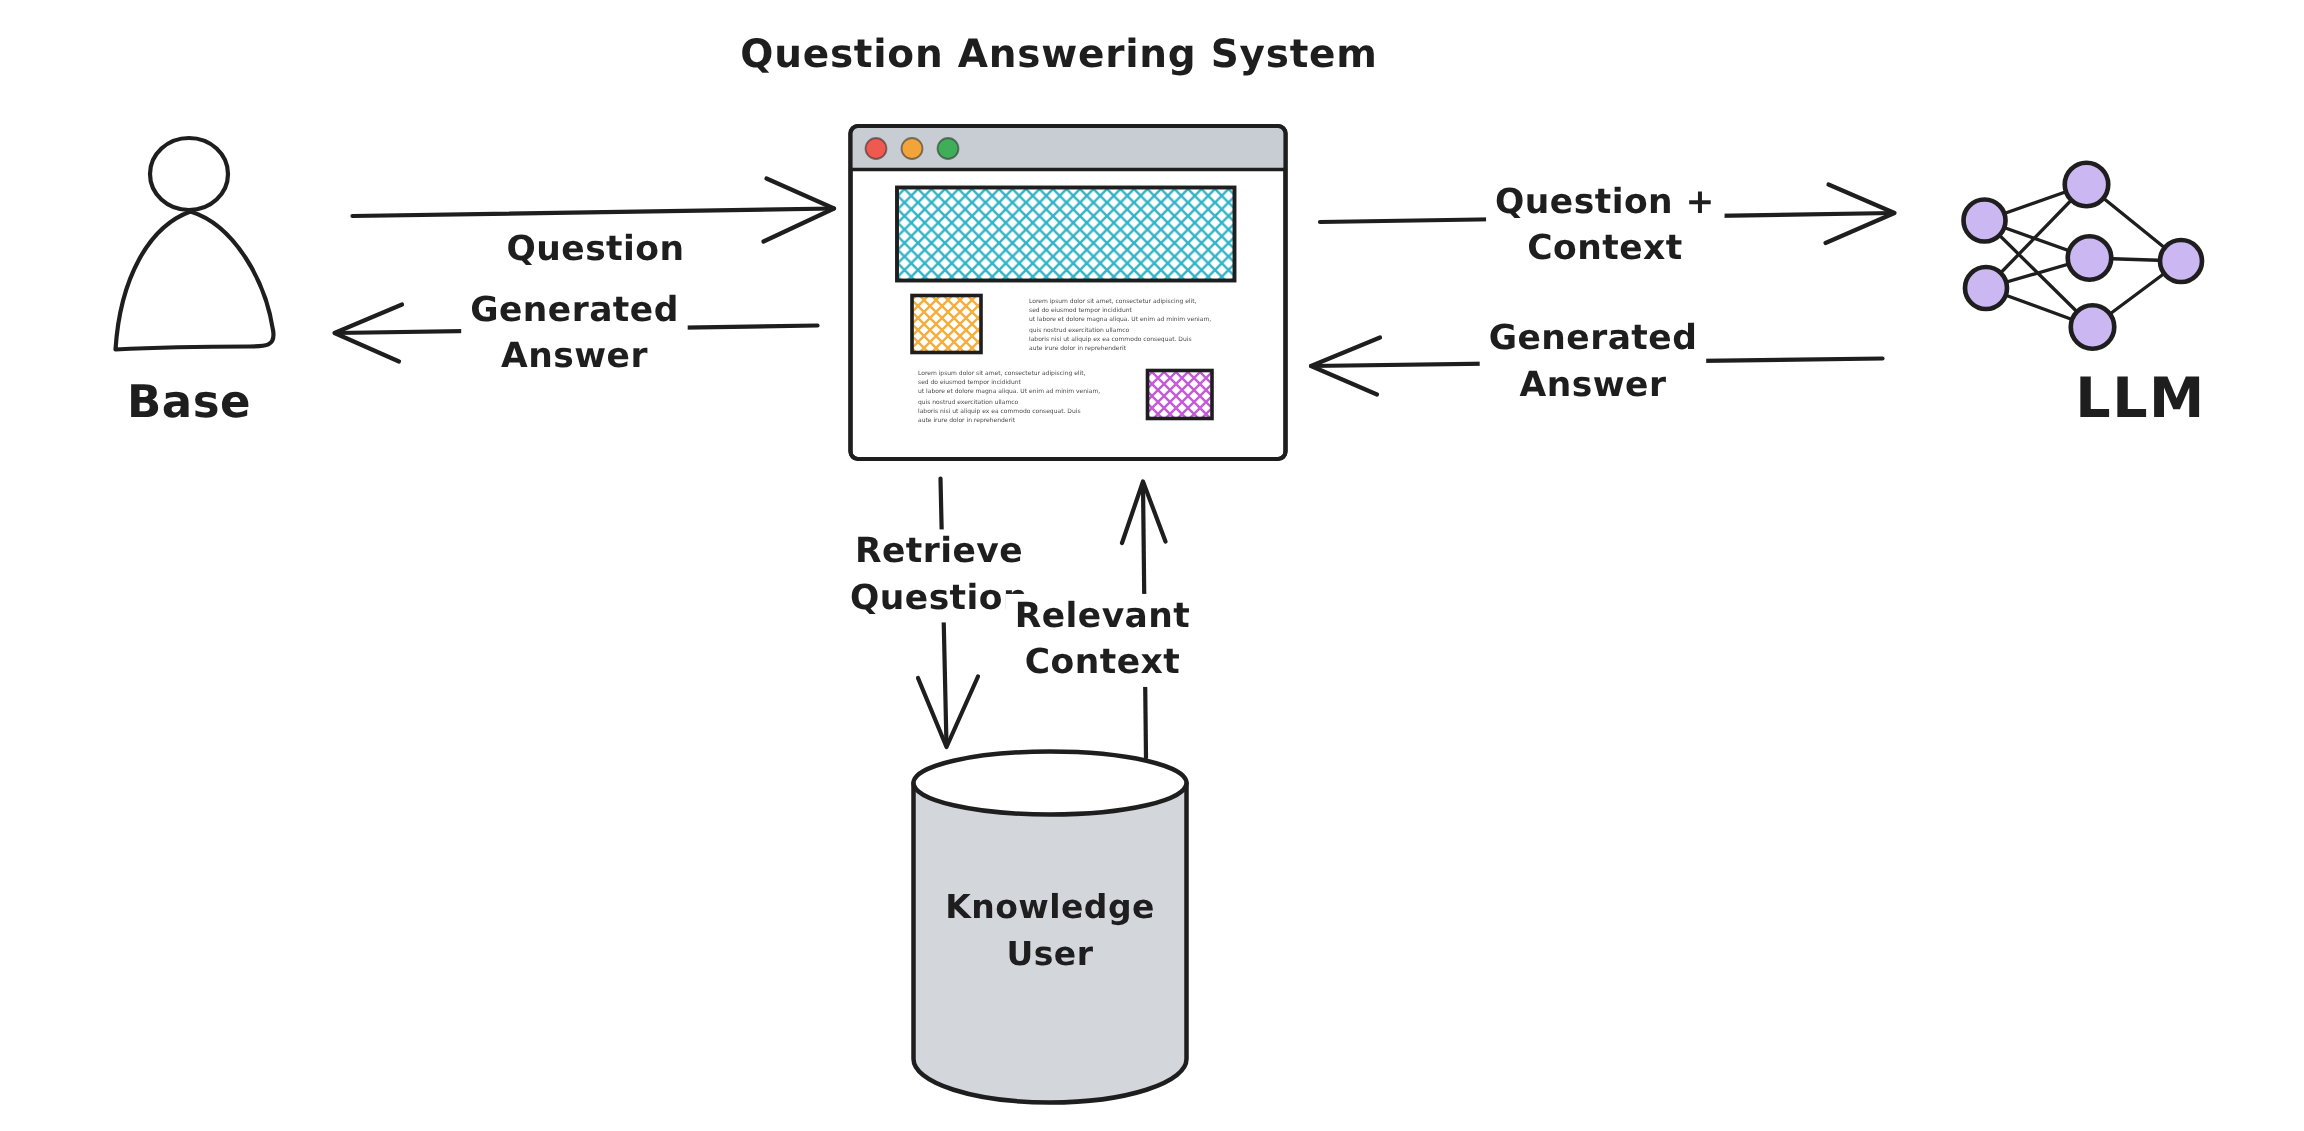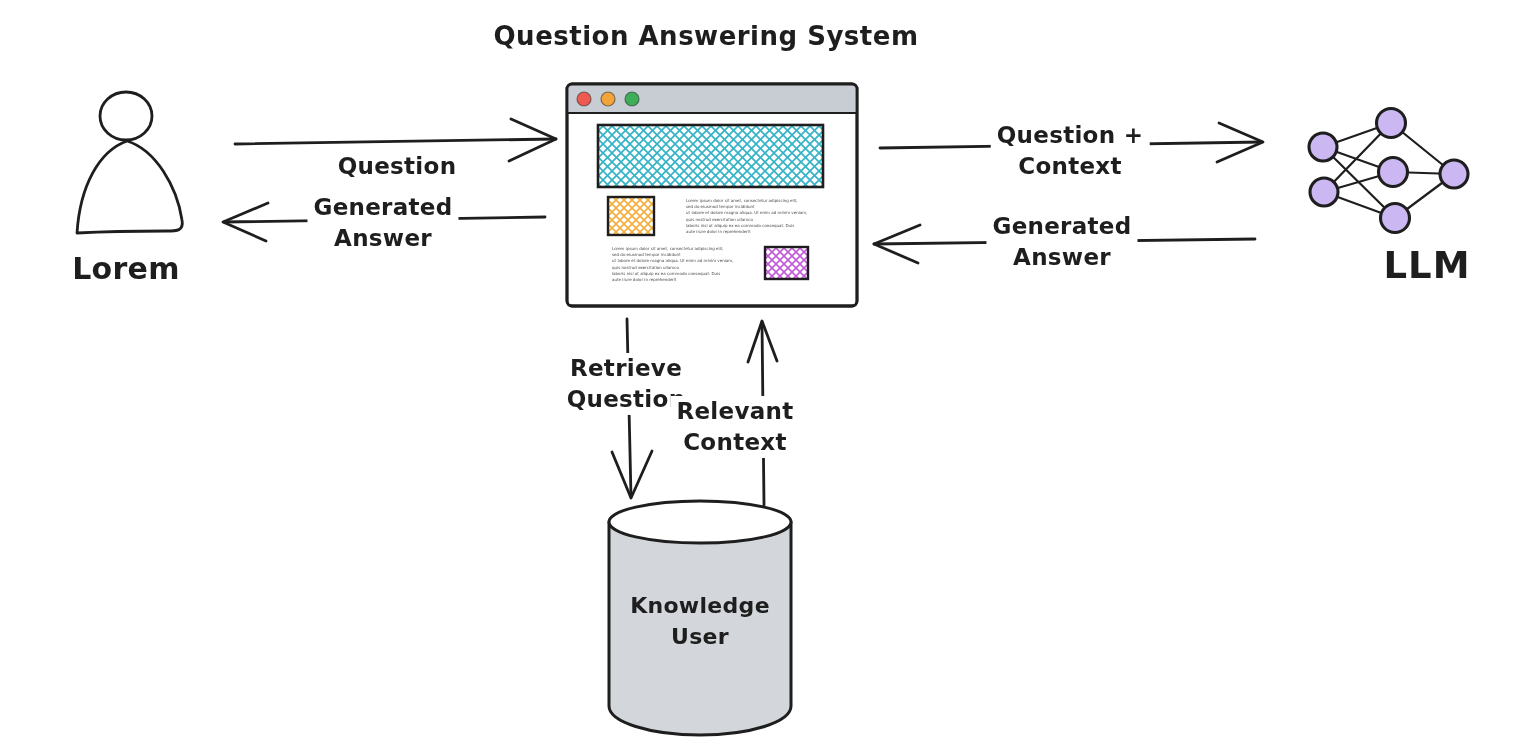--- a/index.html
+++ b/index.html
@@ -151,21 +151,21 @@
 Answer</div>
   <div class="lbl arrow-lbl" style="left:1070px;top:151px;">Question +
 Context</div>
   <div class="lbl arrow-lbl" style="left:1062px;top:242px;">Generated
 Answer</div>
   <div class="lbl arrow-lbl" style="left:626px;top:384px;">Retrieve
 Question</div>
   <div class="lbl arrow-lbl" style="left:735px;top:427px;">Relevant
 Context</div>
 
-  <div class="lbl entity-lbl" style="left:126px;top:269px;">Lorem</div>
+  <div class="lbl entity-lbl" style="left:126px;top:269px;">Base</div>
   <div class="lbl entity-lbl llm-lbl" style="left:1387px;top:266px;">LLM</div>
   <div class="lbl kb-lbl" style="left:700px;top:622px;">Knowledge
 User</div>
 
   <div class="lorem" style="left:686px;top:198px;width:138px;">Lorem ipsum dolor sit amet, consectetur adipiscing elit,
 sed do eiusmod tempor incididunt
 ut labore et dolore magna aliqua. Ut enim ad minim veniam,
 quis nostrud exercitation ullamco
 laboris nisi ut aliquip ex ea commodo consequat. Duis
 aute irure dolor in reprehenderit</div>

